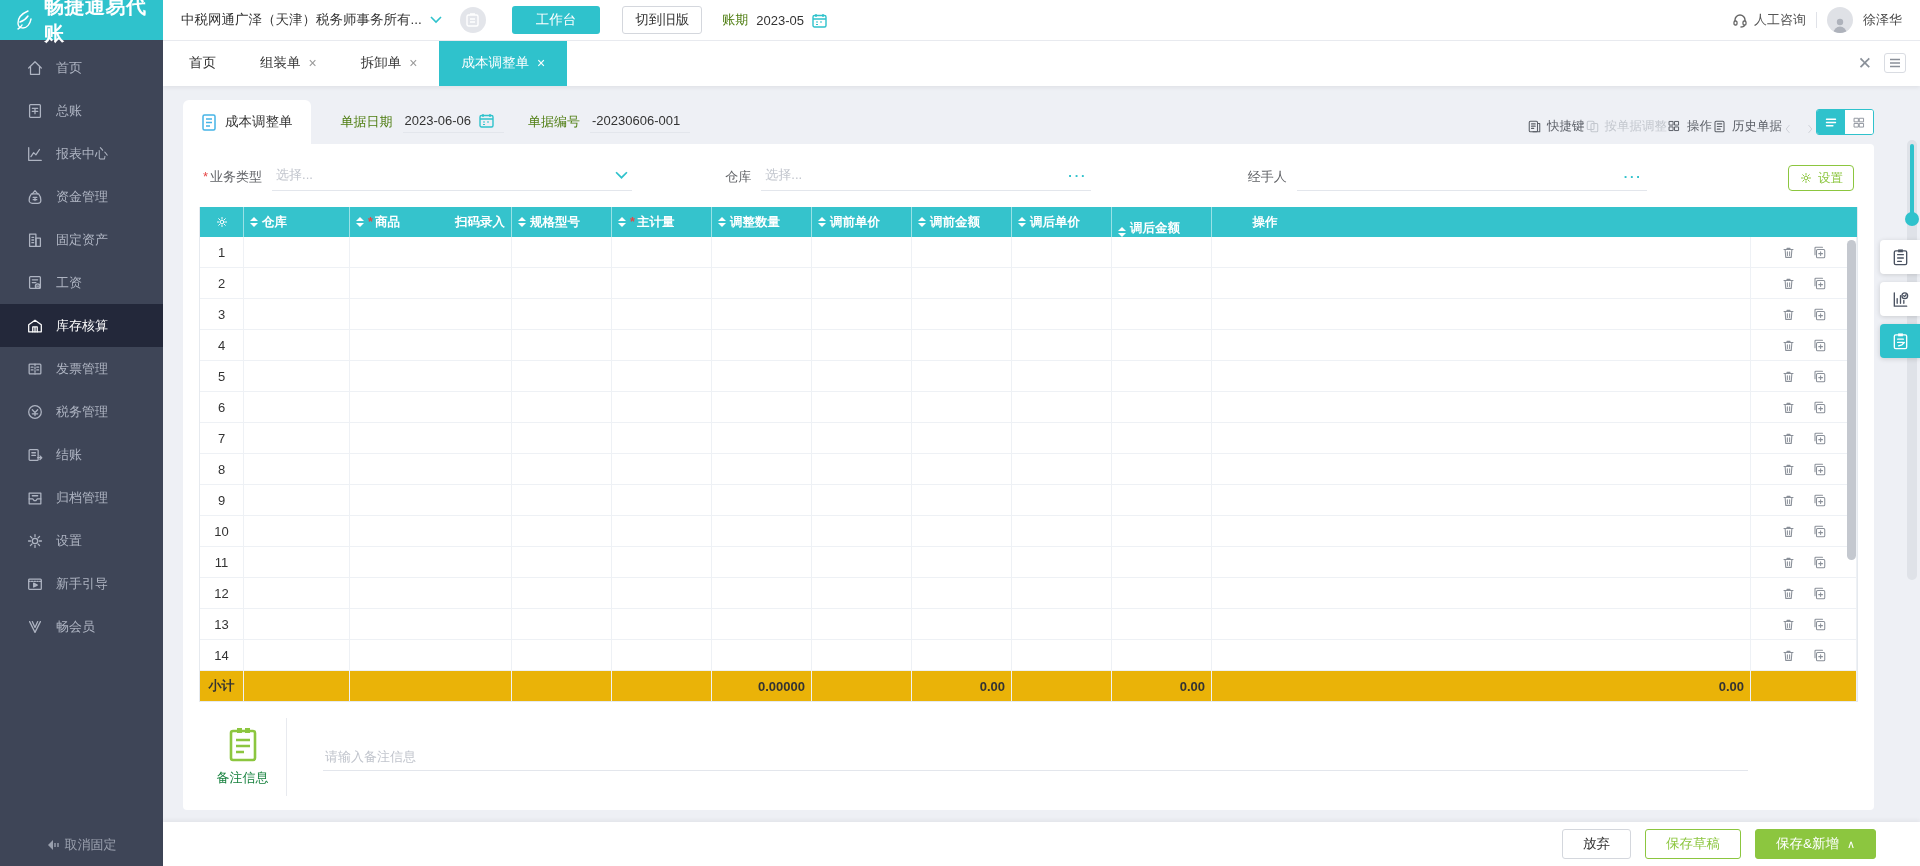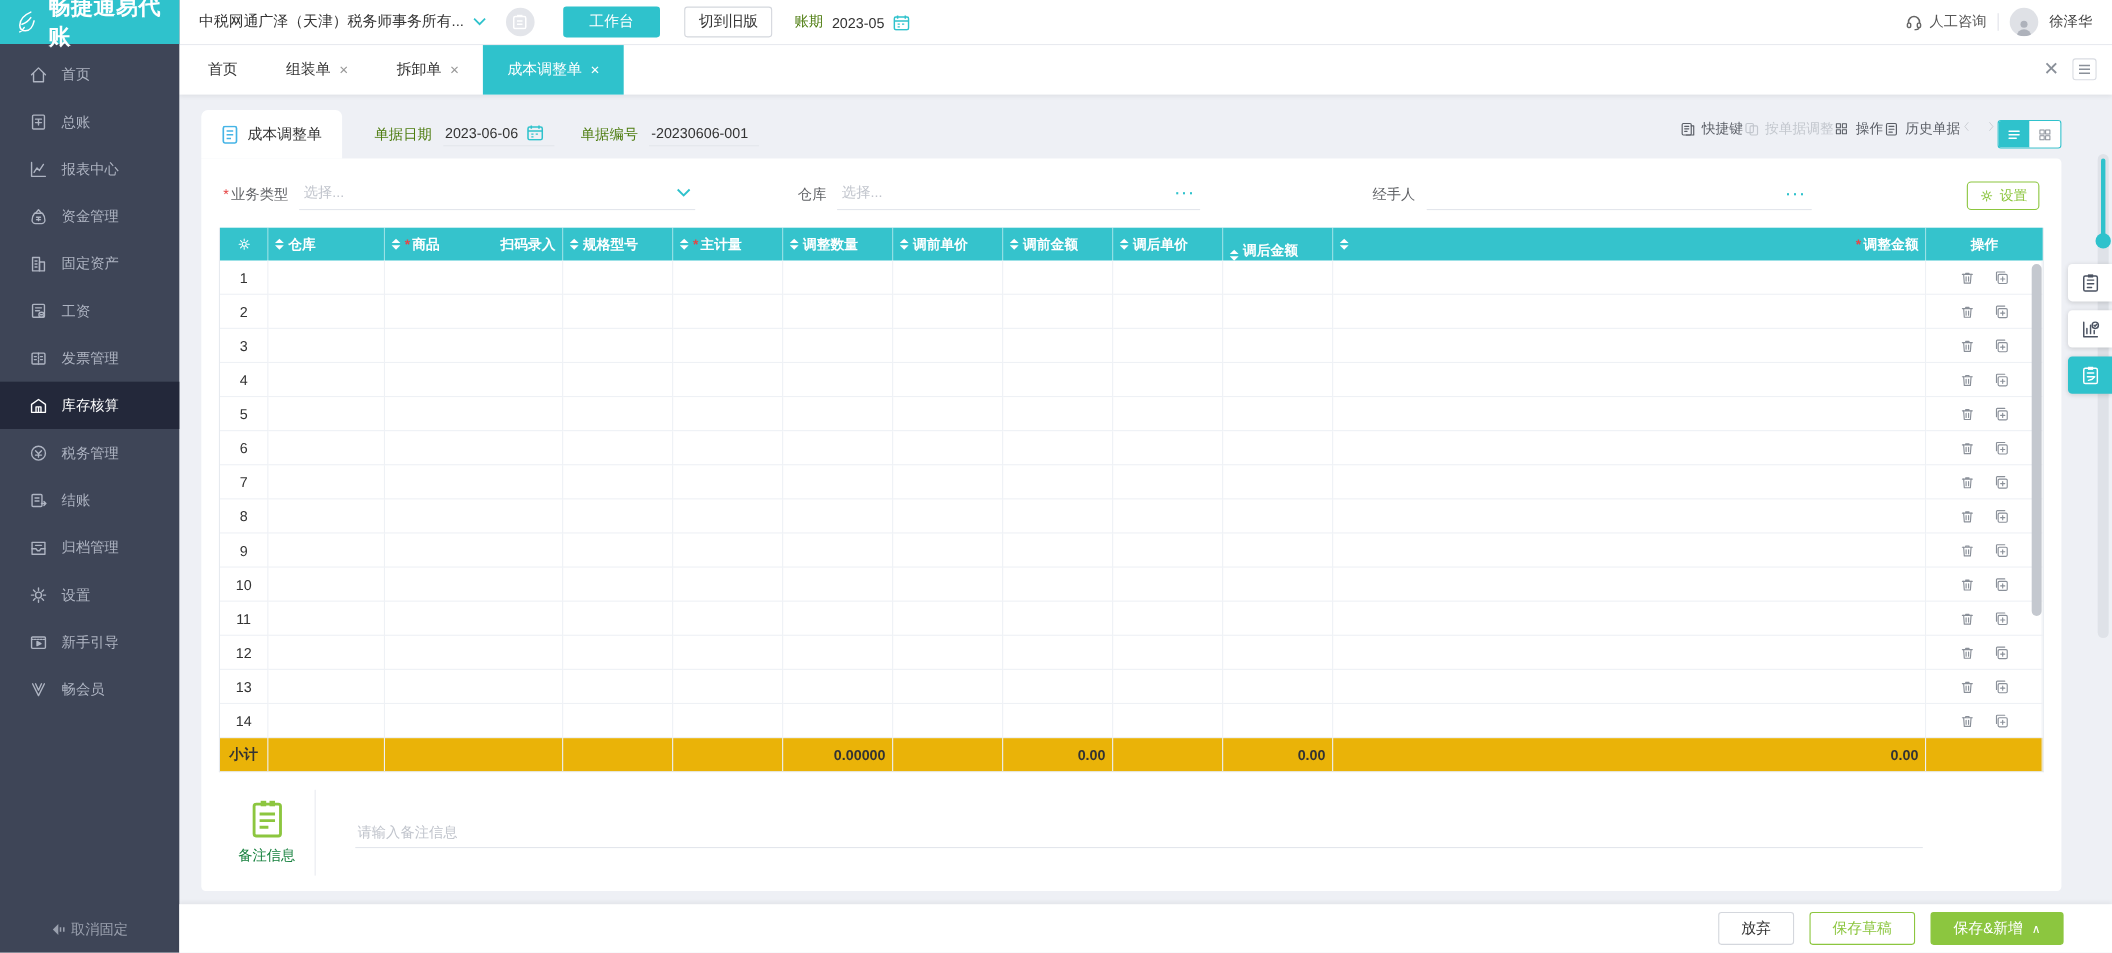--- a/index.html
+++ b/index.html
@@ -55,21 +55,21 @@
 
   
   .workspace { position:absolute; left:163px; top:86px; right:0; bottom:44px; padding:14px 46px 0 20px; }
   .doc-header { display:flex; align-items:center; height:44px; }
   .doc-title-tab { background:#fff; border-radius:6px 6px 0 0; height:44px; display:flex; align-items:center;
     gap:8px; padding:0 18px; font-size:13.5px; color:#333; }
   .doc-title-tab .doc-ic { color:#45b4e6; }
   .doc-fields { display:flex; align-items:center; gap:10px; margin-left:30px; }
   .fld-label { color:#4d7c0f; }
   .fld-value { color:#333; border-bottom:1px solid #e3e6ec; padding:2px 10px 4px 2px; }
-  .doc-toolbar { margin-left:auto; display:flex; align-items:flex-start; color:#5a5e66; font-size:12.5px;}
+  .doc-toolbar { margin-left:auto; display:flex; align-items:flex-end; color:#5a5e66; font-size:12.5px;}
   .tb-item { display:flex; align-items:center; gap:5px; cursor:pointer; }
   .tb-item .icon { width:15px; height:15px; }
   .tb-item.disabled { color:#c3c7ce; cursor:default; }
   .tb-arrows { display:flex; gap:10px; color:#c9ccd3; font-size:12px; }
   .view-toggle { display:flex; border:1px solid #2fc2cc; border-radius:3px; overflow:hidden; }
   .vt-btn { width:28px; height:24px; display:flex; align-items:center; justify-content:center;
     background:#fff; color:#8a9099; cursor:pointer; }
   .vt-btn.active { background:#2fc2cc; color:#fff; }
 
   .panel { background:#fff; border-radius:0 4px 4px 4px; padding:6px 16px 14px; }
@@ -202,38 +202,38 @@
         <span class="icon">
           <svg width="18" height="18" viewBox="0 0 20 20" fill="none" stroke="currentColor" stroke-width="1.4" stroke-linecap="round" stroke-linejoin="round">
             <rect x="4" y="3" width="12" height="13" rx="1"></rect>
             <path d="M7 6.5 h6 M7 9.5 h4"></path>
             <circle cx="13" cy="13.5" r="2.6"></circle>
             <path d="M12 13.5 h2"></path>
           </svg>
         </span>
         <span>工资</span>
       </li>
+      <li class="side-item active">
+        <span class="icon">
+          <svg width="18" height="18" viewBox="0 0 20 20" fill="none" stroke="currentColor" stroke-width="1.4" stroke-linecap="round" stroke-linejoin="round">
+            <path d="M3 8.5 L10 3.5 L17 8.5 V16.5 H3 Z"></path>
+            <path d="M7.5 16.5 V11 h5 v5.5 M10 11 v5.5"></path>
+          </svg>
+        </span>
+        <span>库存核算</span>
+      </li>
       <li class="side-item">
         <span class="icon">
           <svg width="18" height="18" viewBox="0 0 20 20" fill="none" stroke="currentColor" stroke-width="1.4" stroke-linecap="round" stroke-linejoin="round">
             <rect x="3.5" y="4.5" width="13" height="11" rx="1"></rect>
             <path d="M10 4.5 v11" stroke-dasharray="2 1.6"></path>
             <path d="M5.8 8 h2 M5.8 11 h2 M12 8 h2 M12 11 h2"></path>
           </svg>
         </span>
         <span>发票管理</span>
-      </li>
-      <li class="side-item active">
-        <span class="icon">
-          <svg width="18" height="18" viewBox="0 0 20 20" fill="none" stroke="currentColor" stroke-width="1.4" stroke-linecap="round" stroke-linejoin="round">
-            <path d="M3 8.5 L10 3.5 L17 8.5 V16.5 H3 Z"></path>
-            <path d="M7.5 16.5 V11 h5 v5.5 M10 11 v5.5"></path>
-          </svg>
-        </span>
-        <span>库存核算</span>
       </li>
       <li class="side-item">
         <span class="icon">
           <svg width="18" height="18" viewBox="0 0 20 20" fill="none" stroke="currentColor" stroke-width="1.4" stroke-linecap="round" stroke-linejoin="round">
             <circle cx="10" cy="10" r="7"></circle>
             <path d="M7 7.5 L10 10.5 L13 7.5 M7 12 h6 M10 10.5 V14"></path>
           </svg>
         </span>
         <span>税务管理</span>
       </li>
@@ -580,27 +580,20 @@
             </span>
             <span><span>调后单价</span></span>
           </div>
           <div class="hcell" style="width: 100px; flex: 0 0 100px; align-items: flex-end;">
             <span class="sort">
               <i class="up"></i>
               <i class="dn"></i>
             </span>
             <span><span>调后金额</span></span>
           </div>
-          <div class="hcell" style="flex: 1 1 0%;">
-            <span class="sort">
-              <i class="up"></i>
-              <i class="dn"></i>
-            </span>
-            <span style="margin-left: auto;"><span class="req">*</span><span>调整金额</span></span>
-          </div>
           <div class="hcell" style="width: 106px; flex: 0 0 106px;">
             <span><span>操作</span></span>
           </div>
         </div>
       <div id="g-body">
           <div class="g-row">
             <div class="cell num" style="width: 44px; flex: 0 0 44px;">1</div>
             <div class="cell" style="width: 106px; flex: 0 0 106px;"></div>
             <div class="cell" style="width: 162px; flex: 0 0 162px;"></div>
             <div class="cell" style="width: 100px; flex: 0 0 100px;"></div>

